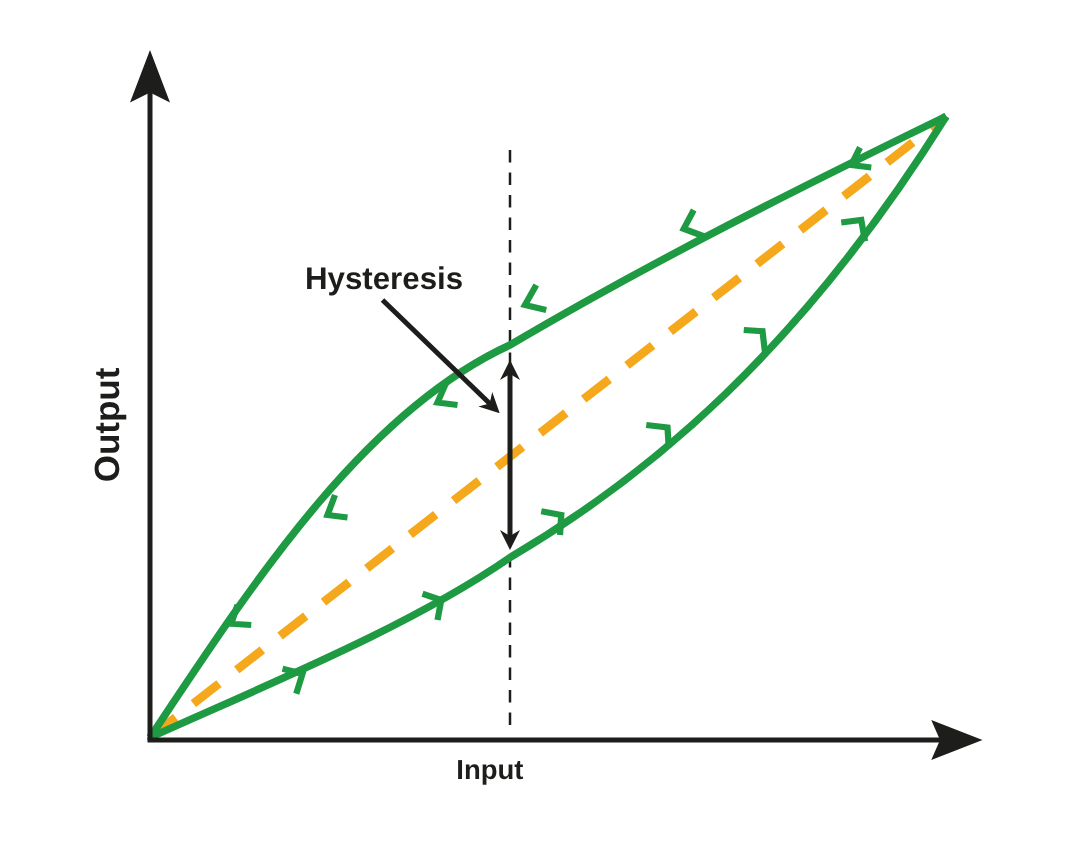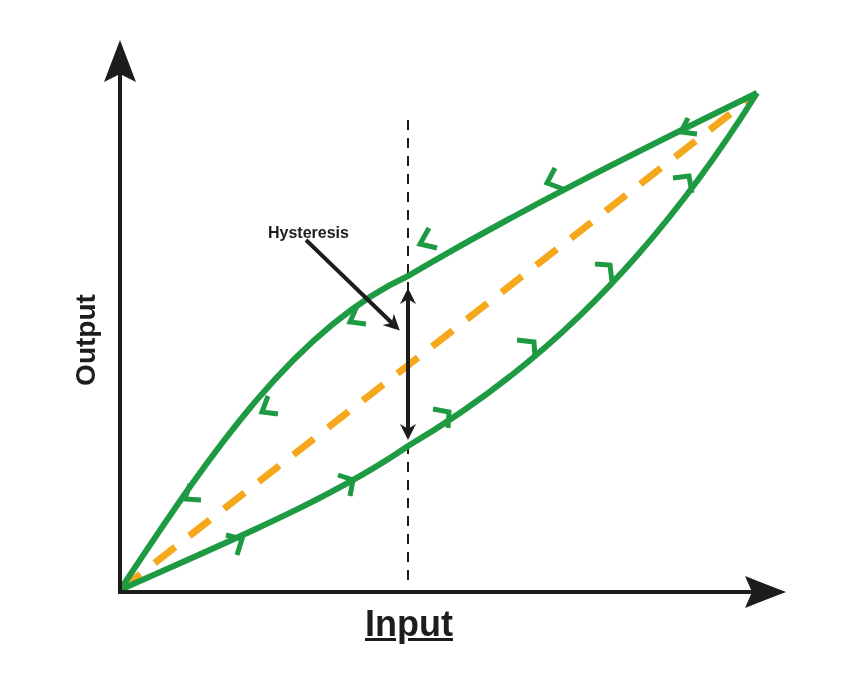--- a/index.html
+++ b/index.html
@@ -1,21 +1,21 @@
 <!DOCTYPE html>
 <html><head>
 <meta charset="utf-8">
 <style>
   html, body { margin:0; padding:0; background:#ffffff; }
   #stage { position:relative; width:857px; height:674px; background:#ffffff; overflow:hidden; }
   svg { position:absolute; left:0; top:0; }
   .lbl { position:absolute; font-family:"Liberation Sans", sans-serif; color:#1d1d1b; font-weight:bold; white-space:nowrap; }
-  #x-label { left:365px; top:603px; font-size:36px;text-decoration:underline; }
+  #x-label { left:365px; top:603px; font-size:22px; }
   #y-label { left:86px; top:340px; font-size:28px; transform:translate(-50%,-50%) rotate(-90deg); }
-  #hyst-label { left:244px; top:224px; font-size:16px;margin-left:24px; }
+  #hyst-label { left:244px; top:209px; font-size:25px; }
 </style>
 </head>
 <body>
 
 <div id="stage">
   <svg width="857" height="674" viewBox="0 0 857 674">
     <defs>
       <marker id="blk" viewBox="0 0 10 10" refX="5" refY="5" markerWidth="4" markerHeight="4" orient="auto-start-reverse">
         <path d="M0,0 L10,5 L0,10 L3,5 z" fill="#1d1d1b"></path>
       </marker>

